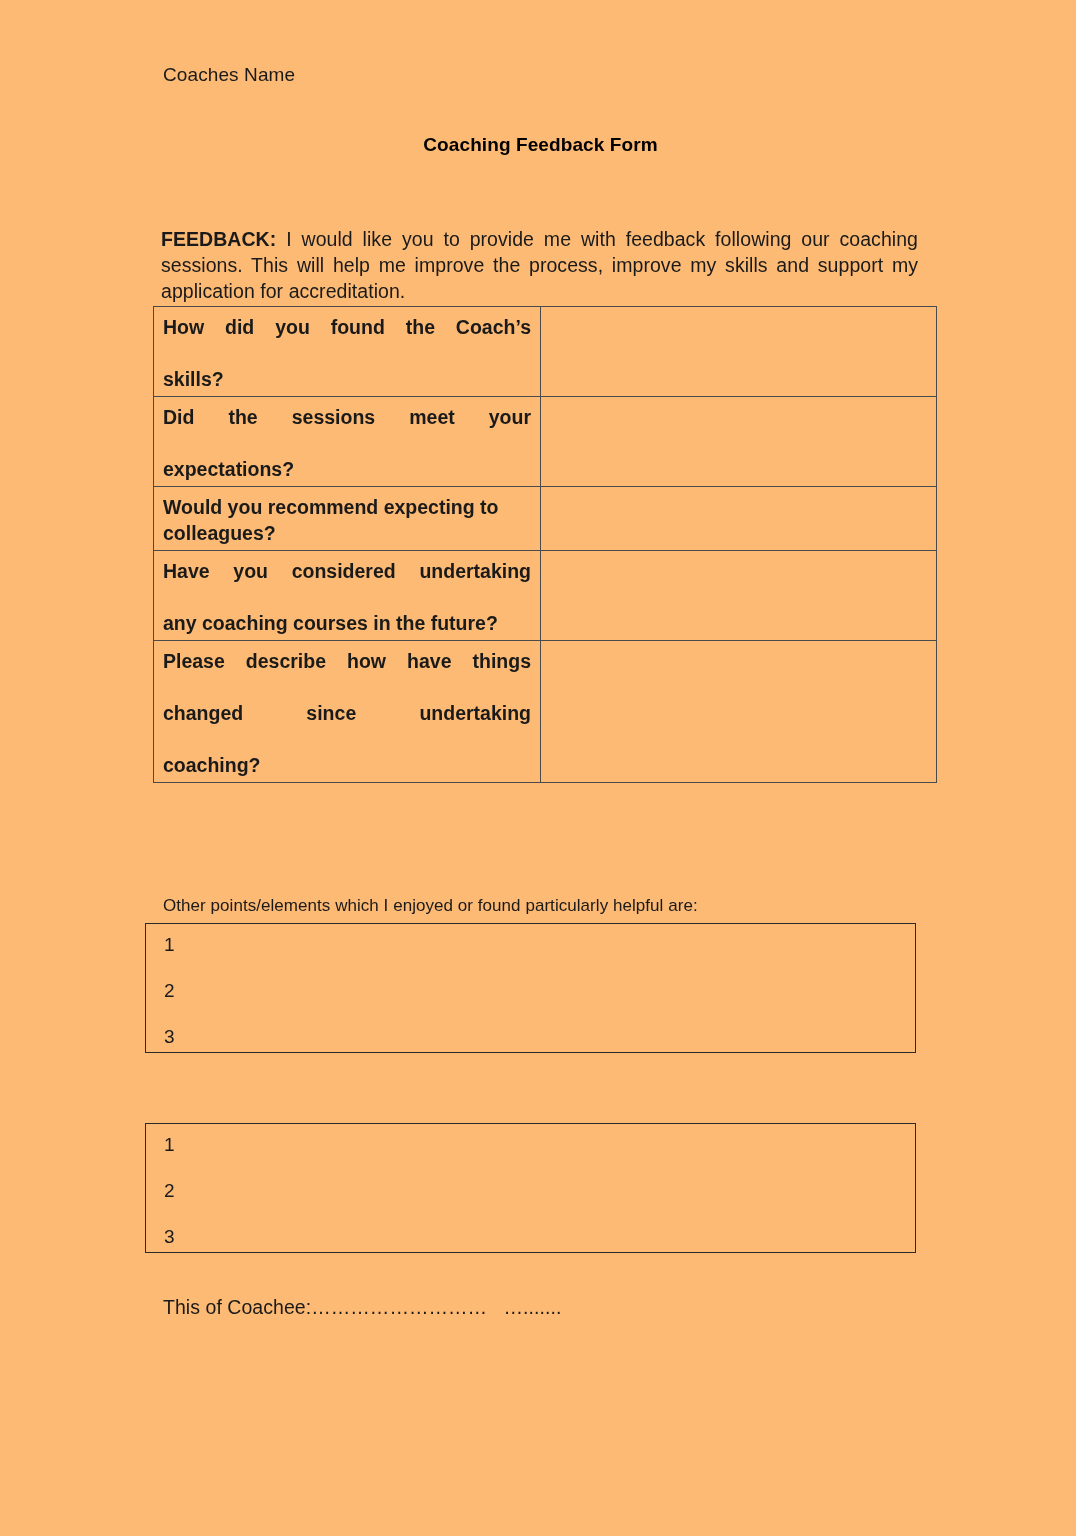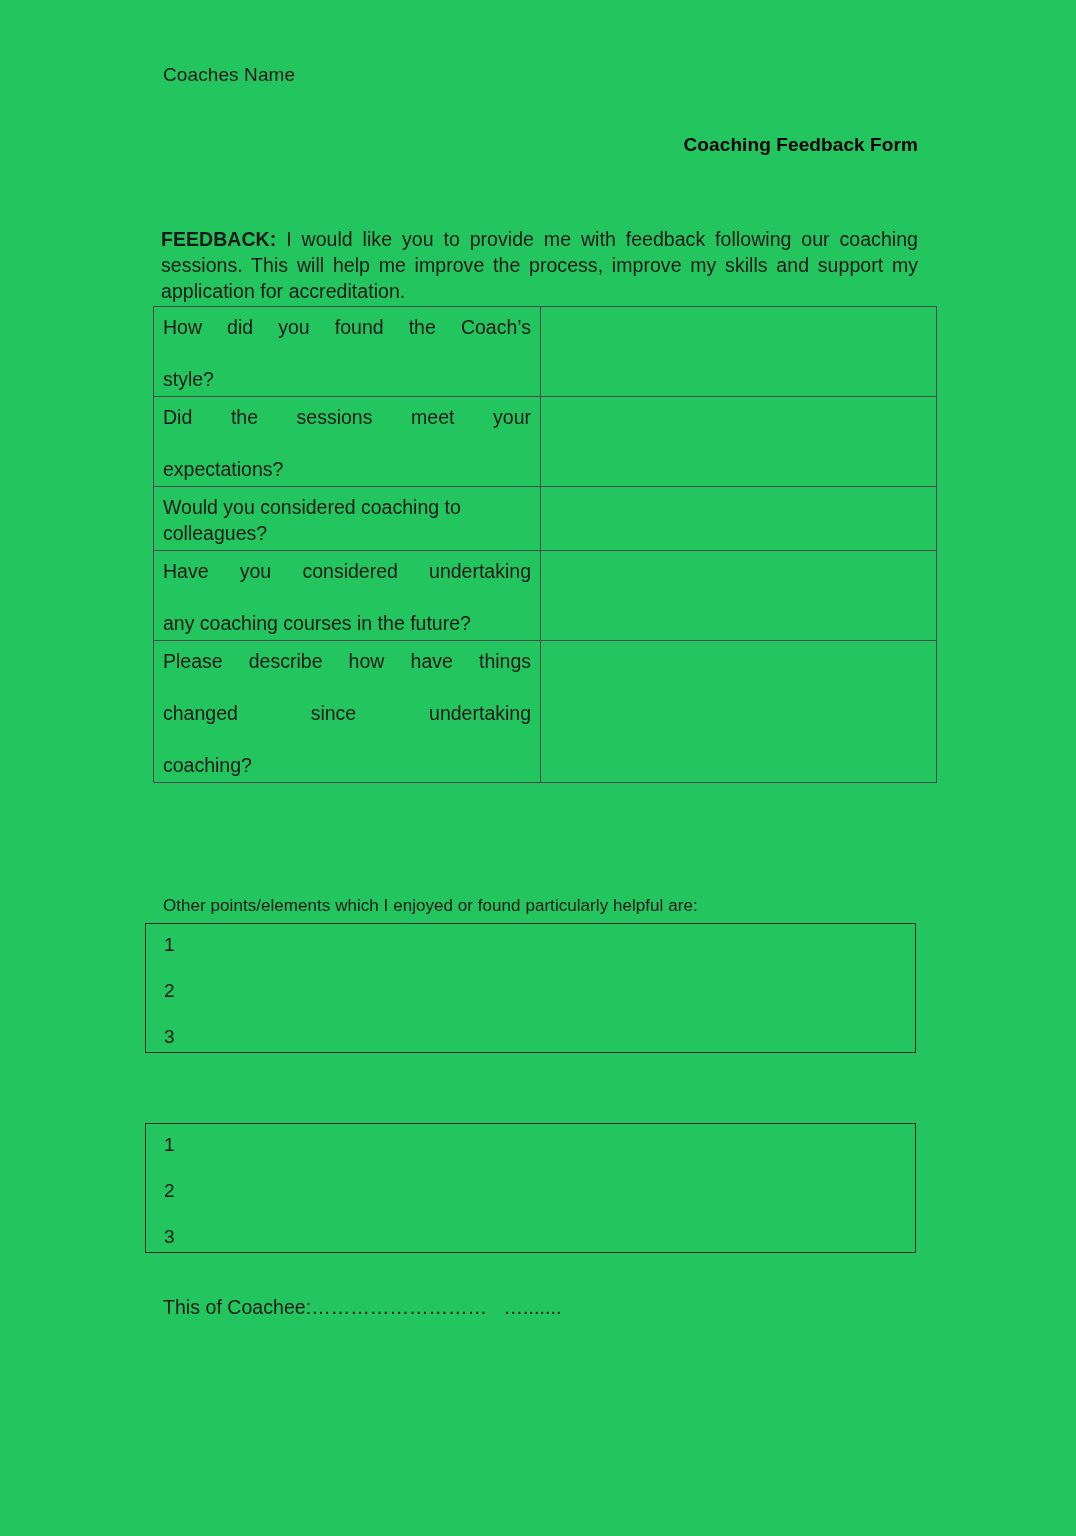--- a/index.html
+++ b/index.html
@@ -13,40 +13,40 @@
     height: 1536px;
     position: relative;
     font-family: "Liberation Sans", sans-serif;
     color: #000000;
     -webkit-font-smoothing: antialiased;
   }
 
   .page {
     position: absolute;
     inset: 0;
-    background: #22c55e;
+    background: #fdba74;
   }
 
   
   .coaches-name {
     position: absolute;
     left: 163px;
     top: 62px;
     font-size: 19px;
     line-height: 26px;
     color: #1a1a1a;
     letter-spacing: 0.1px;
   }
 
   .form-title {
     position: absolute;
     left: 163px;
     top: 132px;
     width: 755px;
-    text-align: right;
+    text-align: center;
     font-size: 19px;
     font-weight: bold;
     line-height: 26px;
     color: #000000;
     letter-spacing: 0.1px;
   }
 
   
   .intro {
     position: absolute;
@@ -79,20 +79,21 @@
     padding: 0;
   }
   .qa-table td.q-cell {
     width: 368px;
     padding: 7px 9px 4px 9px;
     font-size: 19.5px;
     line-height: 26px;
     text-align: justify;
     text-justify: inter-word;
     color: #1a1a1a;
+    font-weight: bold;
   }
   
   .qa-table td.q-cell .jline {
     display: block;
     text-align: justify;
     text-justify: inter-word;
   }
   .qa-table td.q-cell .jline::after {
     content: "";
     display: inline-block;
@@ -161,34 +162,34 @@
 
   <div class="form-title">Coaching Feedback Form</div>
 
   <p class="intro"><span class="lead">FEEDBACK:</span><span> I would like you to provide me with feedback following our coaching sessions. This will help me improve the process, improve my skills and support my application for accreditation.</span></p>
 
   <table class="qa-table">
     <tbody>
       <tr>
         <td class="q-cell">
           <span class="jline">How did you found the Coach’s</span>
-          <span class="lastline">style?</span>
+          <span class="lastline">skills?</span>
         </td>
         <td class="a-cell"></td>
       </tr>
       <tr>
         <td class="q-cell">
           <span class="jline">Did the sessions meet your</span>
           <span class="lastline">expectations?</span>
         </td>
         <td class="a-cell"></td>
       </tr>
       <tr>
         <td class="q-cell">
-          <span class="lastline">Would you considered coaching to</span>
+          <span class="lastline">Would you recommend expecting to</span>
           <span class="lastline">colleagues?</span>
         </td>
         <td class="a-cell"></td>
       </tr>
       <tr>
         <td class="q-cell">
           <span class="jline">Have you considered undertaking</span>
           <span class="lastline">any coaching courses in the future?</span>
         </td>
         <td class="a-cell"></td>

